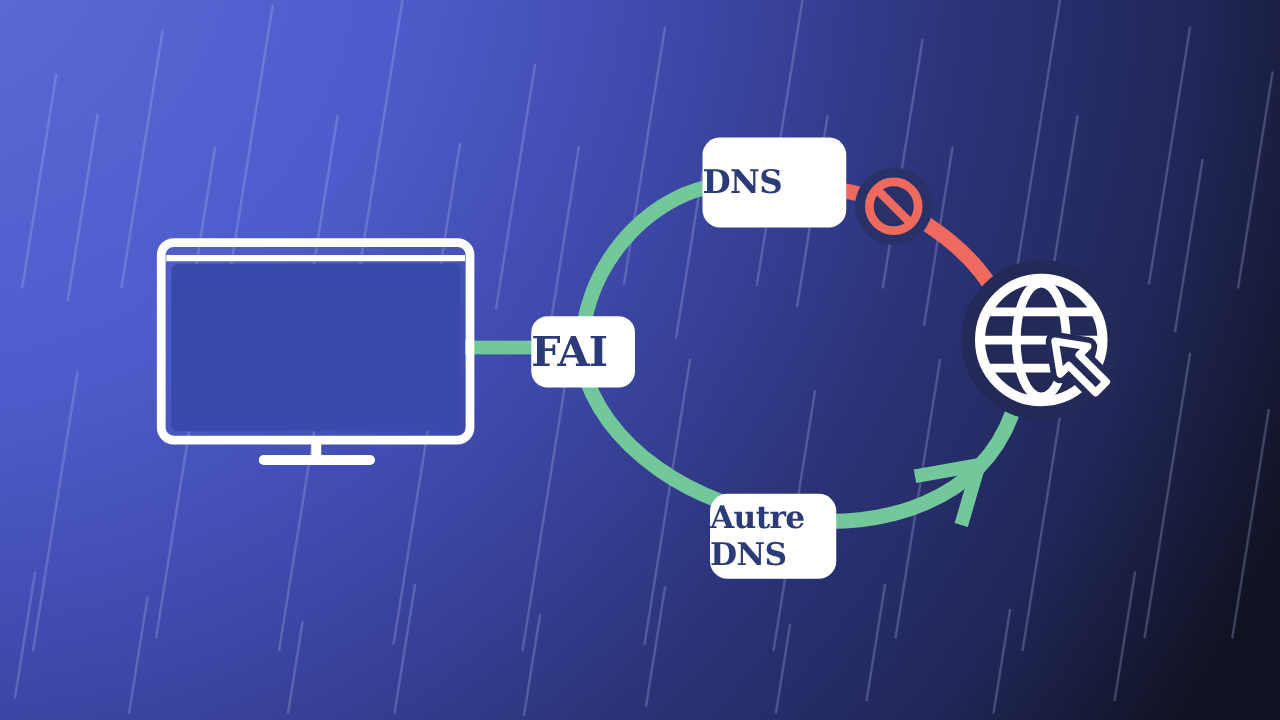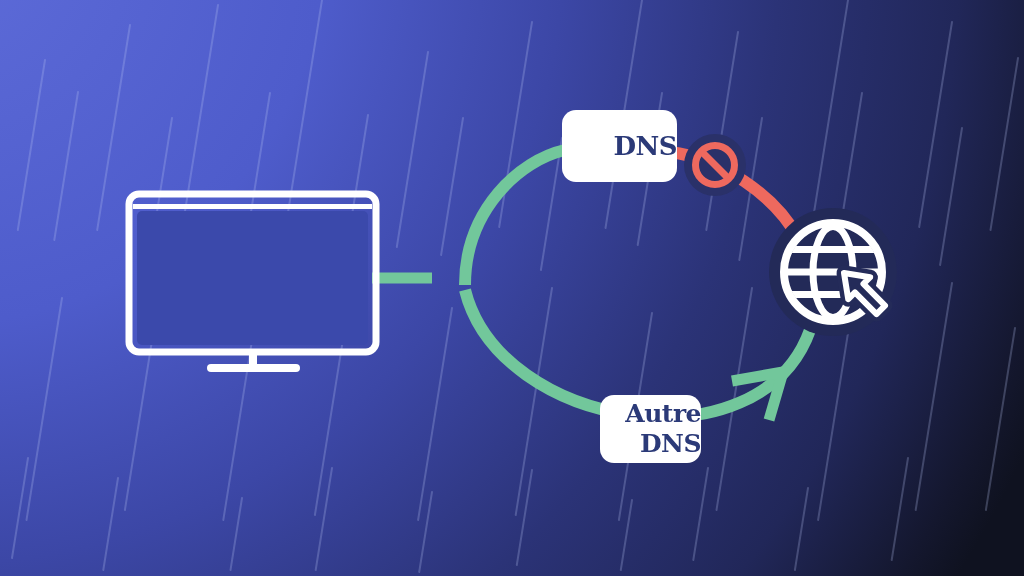--- a/index.html
+++ b/index.html
@@ -11,28 +11,28 @@
       var(--bg-start) 0%, #4e5ccb 32%, #3c47a6 52%, #2b3377 70%,
       #212759 85%, #14172e 96%, var(--bg-end) 100%);
     font-family:"DejaVu Serif","Liberation Serif",serif;
   }
   .stage svg{position:absolute;left:0;top:0;}
   .label{
     position:absolute;
     background:var(--label-bg);
     color:var(--label-text);
     display:flex;flex-direction:column;
-    align-items:flex-end;justify-content:center;
+    align-items:flex-start;justify-content:center;
     font-weight:bold;text-align:center;
     letter-spacing:-0.5px;
   }
   .label span{display:block;}
   .label-fai{left:425px;top:253px;width:83px;height:57px;font-size:33px;border-radius:13px;}
   .label-dnsfai{left:562px;top:110px;width:115px;height:72px;font-size:26px;line-height:30px;border-radius:14px;}
-  .label-autre{left:568px;top:395px;width:101px;height:68px;font-size:25px;line-height:30px;border-radius:14px;margin-left:32px;}
+  .label-autre{left:568px;top:395px;width:101px;height:68px;font-size:25px;line-height:30px;border-radius:14px;}
 </style>
 </head>
 <body>
 
 <div class="stage">
 
   <svg width="1024" height="576" viewBox="0 0 1024 576">
 
     <g id="pattern" stroke="rgba(185,196,245,0.26)" stroke-width="2" stroke-linecap="round">
         <line x1="130" y1="25" x2="97.2" y2="230"></line>
@@ -116,20 +116,23 @@
       <ellipse cx="833" cy="272" rx="20" ry="45.5" fill="none" stroke="var(--icon-white)" stroke-width="7"></ellipse>
       <circle cx="833" cy="272" r="49" fill="none" stroke="var(--icon-white)" stroke-width="8"></circle>
     </g>
 
     <g transform="translate(844,273) rotate(-45)">
       <path d="M0,0 L15.5,21.5 L6,21.5 L6,52 L-6,52 L-6,21.5 L-15.5,21.5 Z" fill="var(--cursor-fill)" stroke="var(--cursor-fill)" stroke-width="15" stroke-linejoin="round"></path>
       <path d="M0,0 L15.5,21.5 L6,21.5 L6,52 L-6,52 L-6,21.5 L-15.5,21.5 Z" fill="var(--cursor-fill)" stroke="var(--icon-white)" stroke-width="6" stroke-linejoin="round"></path>
     </g>
   </svg>
 
+  <div class="label label-fai">
+    <span>FAI</span>
+  </div>
 
   <div class="label label-dnsfai">
     <span>DNS</span>
   </div>
 
   <div class="label label-autre">
     <span>Autre</span>
     <span>DNS</span>
   </div>
 

